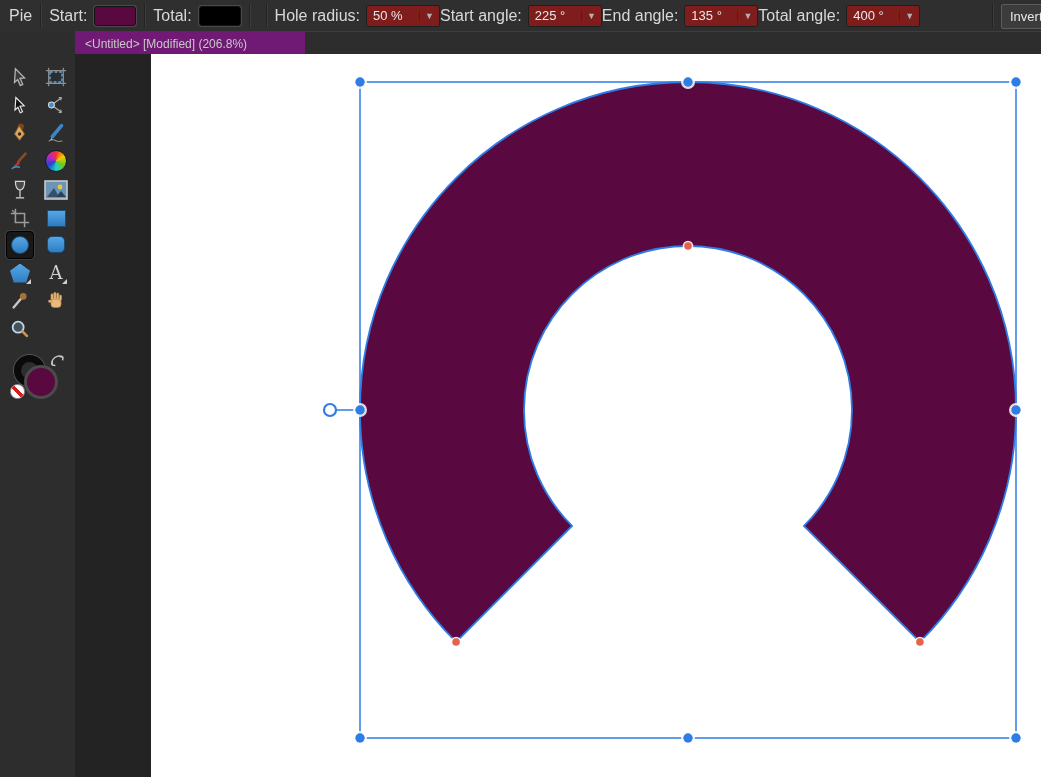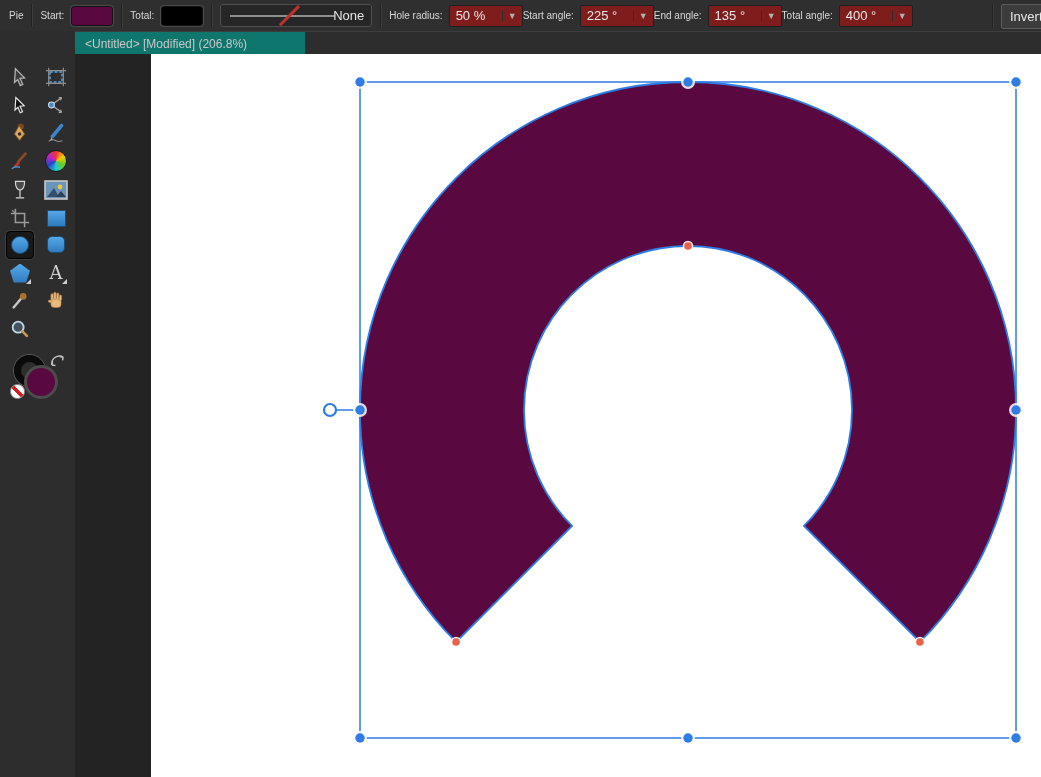--- a/index.html
+++ b/index.html
@@ -8,21 +8,21 @@
     background:#232323;
     font-family:"Liberation Sans","DejaVu Sans",sans-serif;
     -webkit-font-smoothing:antialiased;
   }
   
   .ctx-toolbar{
     position:absolute;left:0;top:0;width:1041px;height:31px;
     background:#2f2f2f;border-bottom:1px solid #1c1c1c;
     display:flex;align-items:center;white-space:nowrap;overflow:hidden;
   }
-  .ctx-toolbar .lbl{color:#d8d8d8;font-size:10px;flex:0 0 auto;}
+  .ctx-toolbar .lbl{color:#d8d8d8;font-size:16px;flex:0 0 auto;}
   .vsep{width:1px;align-self:stretch;margin:4px 8px;background:#222;
         box-shadow:1px 0 0 #3d3d3d;flex:0 0 auto;}
   .swatch{width:40px;height:18px;border-radius:3px;border:1px solid #121212;
           box-shadow:0 0 0 1px #4a4a4a;margin-left:7px;flex:0 0 auto;}
   .swatch.fill{background:var(--pie-fill,#5A0940);}
   .swatch.stroke{background:#000;}
   .stroke-style{
     position:relative;width:150px;height:21px;background:#262626;
     border:1px solid #505050;border-radius:3px;flex:0 0 auto;
     display:flex;align-items:center;
@@ -44,21 +44,21 @@
     background:#3c3c3c;border:1px solid #5c5c5c;border-radius:2px;
     color:#e8e8e8;font-size:13px;display:flex;align-items:center;padding-left:8px;
   }
   .invert-sep{position:absolute;left:992px;top:4px;bottom:4px;width:1px;background:#222;box-shadow:1px 0 0 #3d3d3d;}
   
   .tabstrip{
     position:absolute;left:75px;top:31px;width:966px;height:23px;
     background:#2d2d2d;border-top:1px solid #3d3d3d;
   }
   .doc-tab{
-    position:absolute;left:0;top:0;width:230px;height:23px;background:#0f766e;
+    position:absolute;left:0;top:0;width:230px;height:23px;background:#701a75;
     display:flex;align-items:center;padding-left:10px;box-sizing:border-box;
   }
   .doc-tab span{color:#c8c8c8;font-size:12px;}
   
   .tools-panel{
     position:absolute;left:0;top:31px;width:75px;height:746px;background:#2d2d2d;
   }
   .tool{
     position:absolute;width:26px;height:26px;display:flex;align-items:center;
     justify-content:center;border-radius:4px;
@@ -89,25 +89,20 @@
 
 <div class="ctx-toolbar">
   <span class="lbl" style="margin-left:9px;">Pie</span>
   <div class="vsep"></div>
   <span class="lbl">Start:</span>
   <div class="swatch fill"></div>
   <div class="vsep"></div>
   <span class="lbl">Total:</span>
   <div class="swatch stroke"></div>
   <div class="vsep"></div>
-  <div class="stroke-style">
-    <div class="hline"></div>
-    <div class="slash"></div>
-    <span class="none-txt">None</span>
-  </div>
   <div class="vsep"></div>
 
   <span class="lbl">Hole radius:</span>
   <div class="combo">
     <span class="val">50 %</span>
     <span class="chev">▼</span>
   </div>
 
   <span class="lbl field-label">Start angle:</span>
   <div class="combo">

